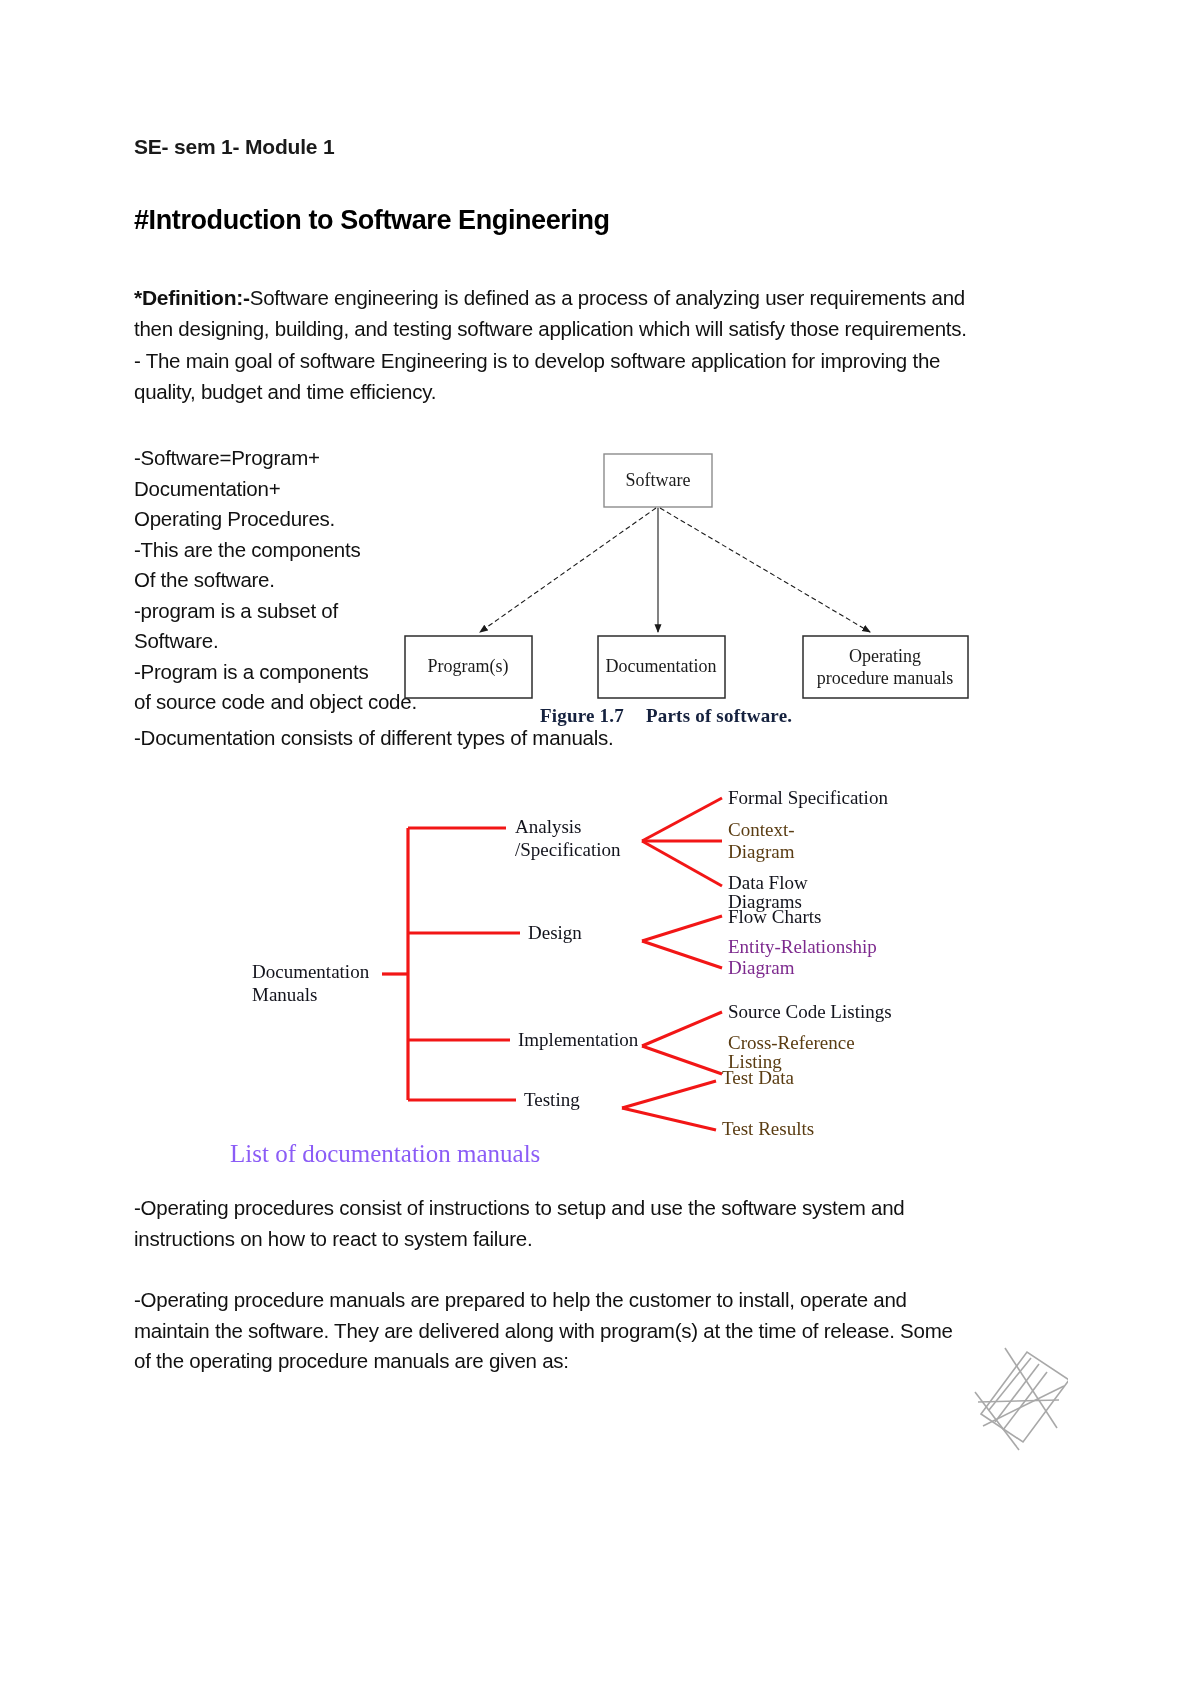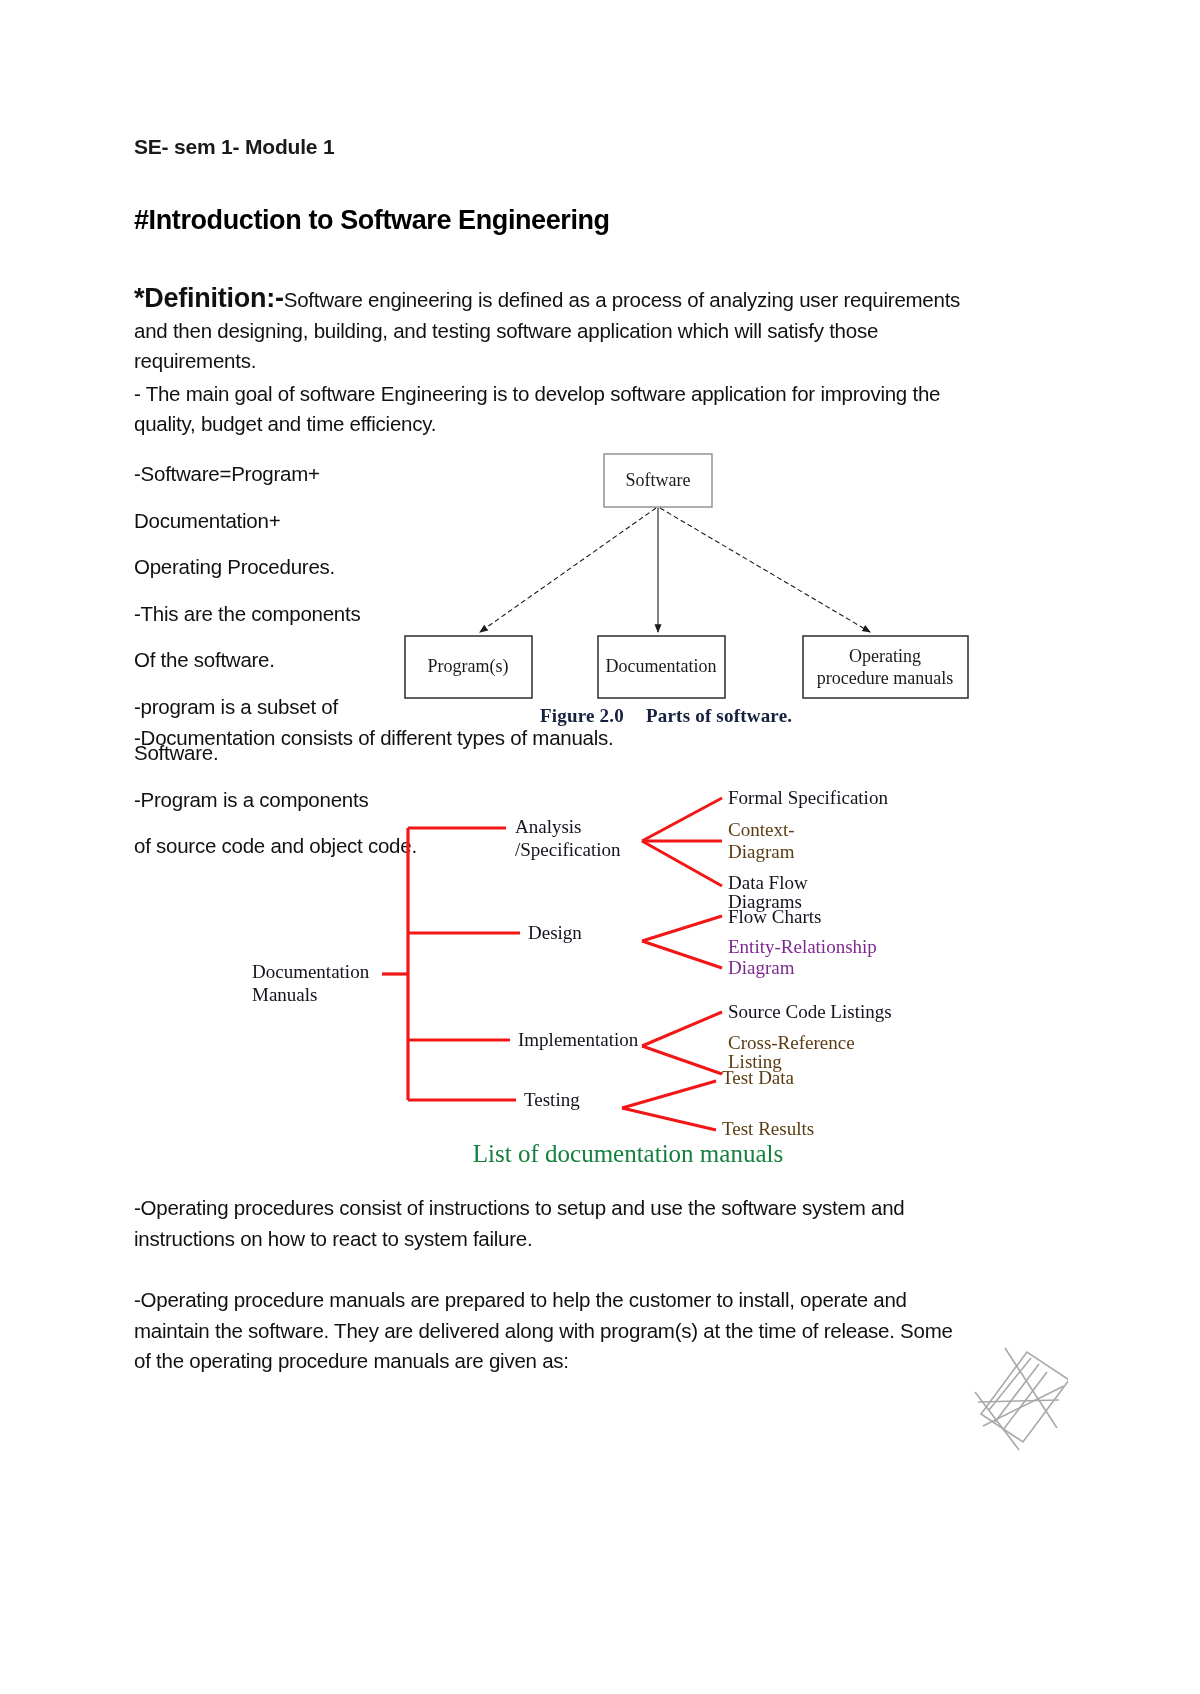--- a/index.html
+++ b/index.html
@@ -49,27 +49,27 @@
     font-size: 20.5px;
     line-height: 30.5px;
     color: #111;
     letter-spacing: -0.25px;
   }
 
   .defn {
     top: 283px;
     width: 838px;
   }
-  .defn .lead { font-weight: 700; font-size: 27px; }
+  .defn .lead { font-weight: 700; font-size: 21px; }
 
   .left-col {
     top: 443px;
     width: 320px;
   }
-  .left-col div { white-space: nowrap; margin-top: 16px; }
+  .left-col div { white-space: nowrap; }
 
   .narrow-note {
     top: 723px;
     width: 700px;
   }
 
   .tail-block {
     top: 1193px;
     width: 830px;
   }
@@ -126,27 +126,26 @@
   .tree svg { display: block; }
   .tree-label {
     font-family: "Liberation Serif", serif;
     font-size: 19px;
     fill: #12131c;
   }
   .tree-label.brown { fill: #5a3c12; }
   .tree-label.purple { fill: #7d2a8e; }
   .tree-caption {
     position: absolute;
-    left: 248px;
+    left: 230px;
     top: 1140px;
     width: 760px;
-    text-align: center;
     font-family: "Liberation Serif", serif;
     font-size: 25px;
-    color: #15803d;
+    color: #8b5cf6;
   }
 
   
   .watermark {
     position: absolute;
     left: 965px;
     top: 1330px;
     width: 120px;
     height: 130px;
     opacity: 0.85;
@@ -198,21 +197,21 @@
       <text class="fig-box-label" x="78" y="232" text-anchor="middle">Program(s)</text>
 
       <rect x="208" y="196" width="127" height="62" fill="#ffffff" stroke="#2c2c2c" stroke-width="1.5"></rect>
       <text class="fig-box-label" x="271" y="232" text-anchor="middle">Documentation</text>
 
       <rect x="413" y="196" width="165" height="62" fill="#ffffff" stroke="#2c2c2c" stroke-width="1.5"></rect>
       <text class="fig-box-label" x="495" y="222" text-anchor="middle">Operating</text>
       <text class="fig-box-label" x="495" y="244" text-anchor="middle">procedure manuals</text>
     </svg>
     <div class="fig-caption">
-      <span>Figure 2.0</span><span class="gap"></span><span>Parts of software.</span>
+      <span>Figure 1.7</span><span class="gap"></span><span>Parts of software.</span>
     </div>
   </div>
 
   <div class="tree">
     <svg width="760" height="360" viewBox="0 0 760 360">
 
       <text class="tree-label" x="22" y="200">Documentation</text>
       <text class="tree-label" x="22" y="223">Manuals</text>
 
       <line x1="152" y1="196" x2="178" y2="196" stroke="#f21616" stroke-width="3.2"></line>

